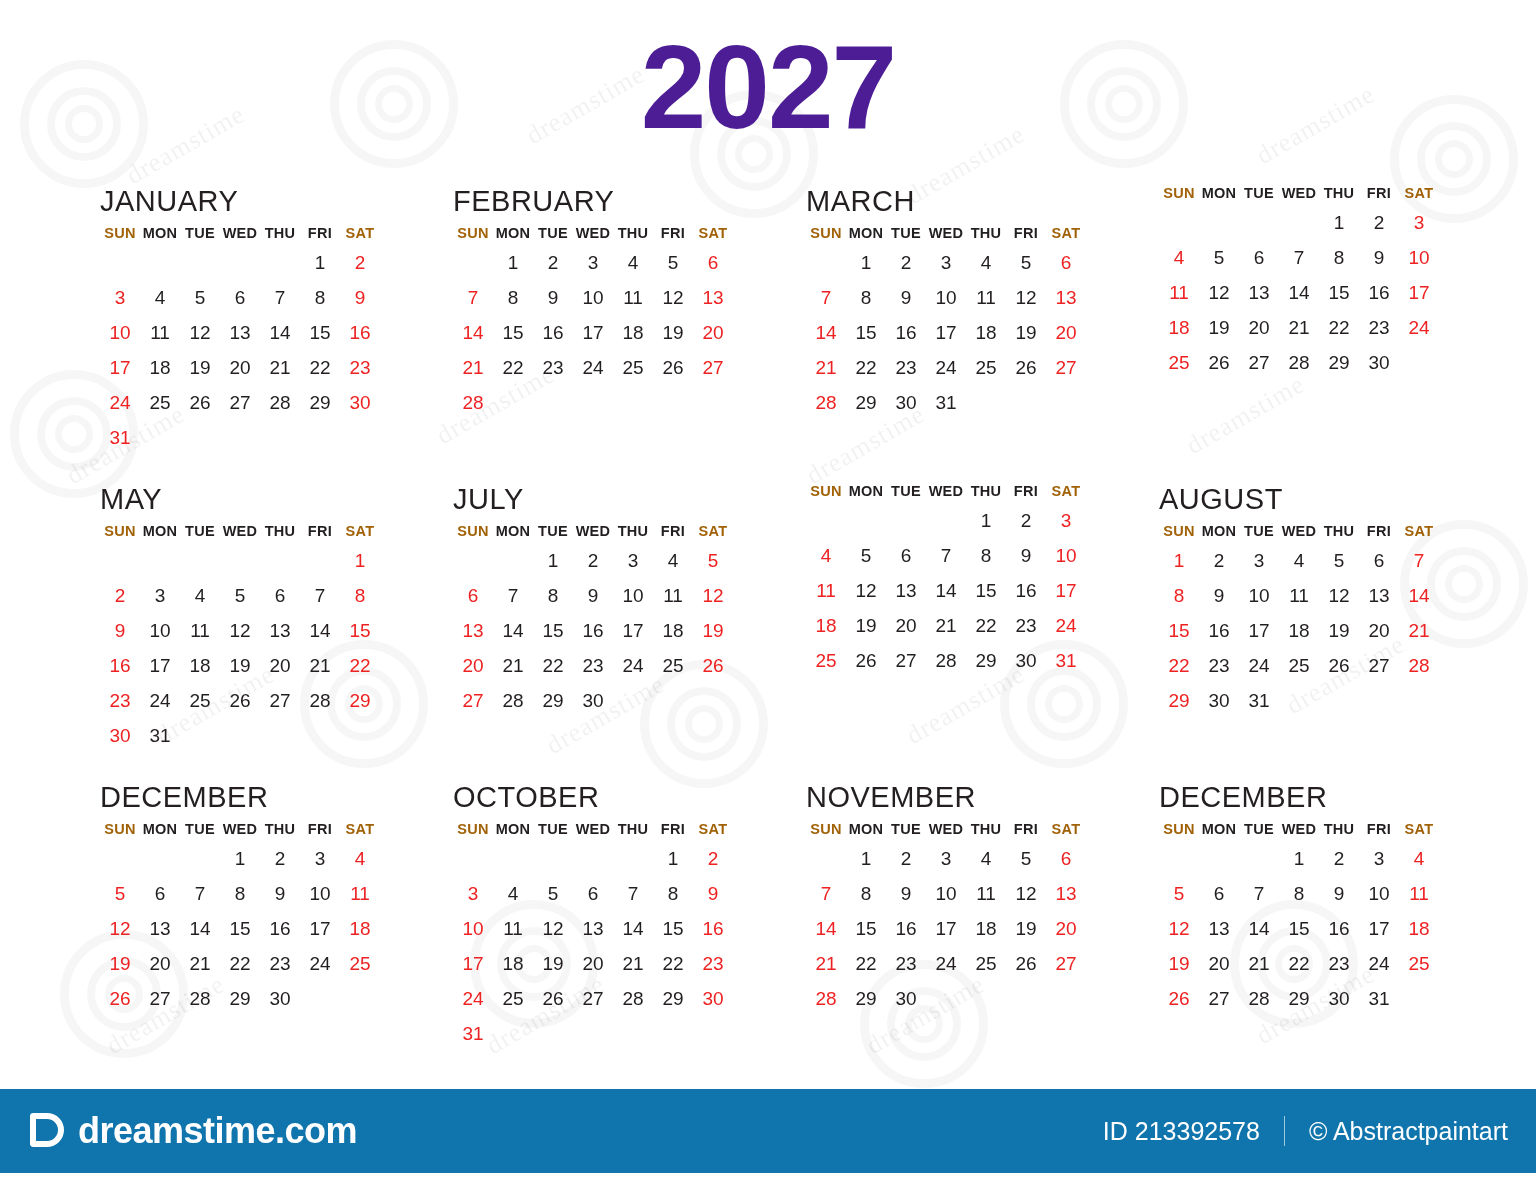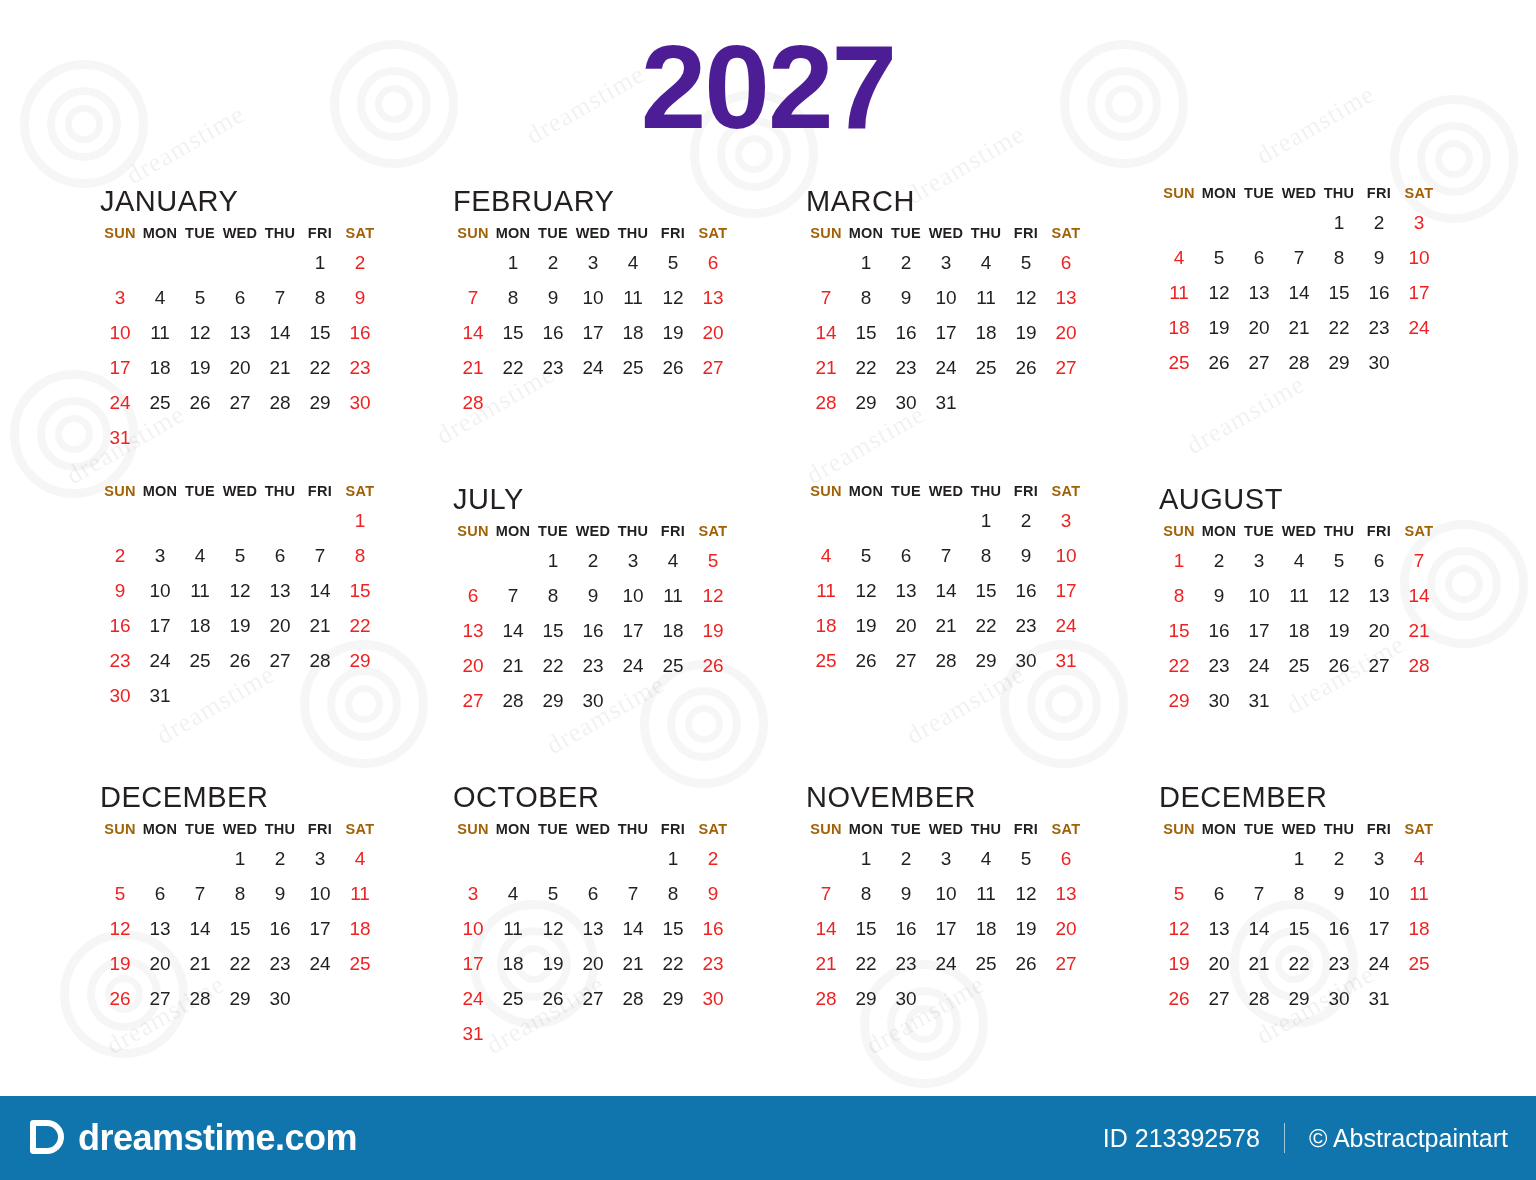--- a/index.html
+++ b/index.html
@@ -116,21 +116,21 @@
     text-align: center;
     line-height: 35px;
   }
   .day.red { color: #ee2222; }
   .day.empty { color: transparent; }
 
   
   .footer {
     position: absolute;
     left: 0;
-    bottom: 0;
+    bottom: 7px;
     width: 100%;
     height: 84px;
     background: #1175ad;
     z-index: 20;
     display: flex;
     align-items: center;
     justify-content: space-between;
     box-sizing: border-box;
     padding: 0 28px;
   }
@@ -394,20 +394,21 @@
         <div class="day red">24</div>
         <div class="day red">25</div>
         <div class="day">26</div>
         <div class="day">27</div>
         <div class="day">28</div>
         <div class="day">29</div>
         <div class="day">30</div>
       </div>
     </div>
     <div class="month">
+      <div class="month-name">MAY</div>
       <div class="dow-row">
         <div class="dow red">SUN</div>
         <div class="dow">MON</div>
         <div class="dow">TUE</div>
         <div class="dow">WED</div>
         <div class="dow">THU</div>
         <div class="dow">FRI</div>
         <div class="dow red">SAT</div>
       </div>
       <div class="days-grid">

